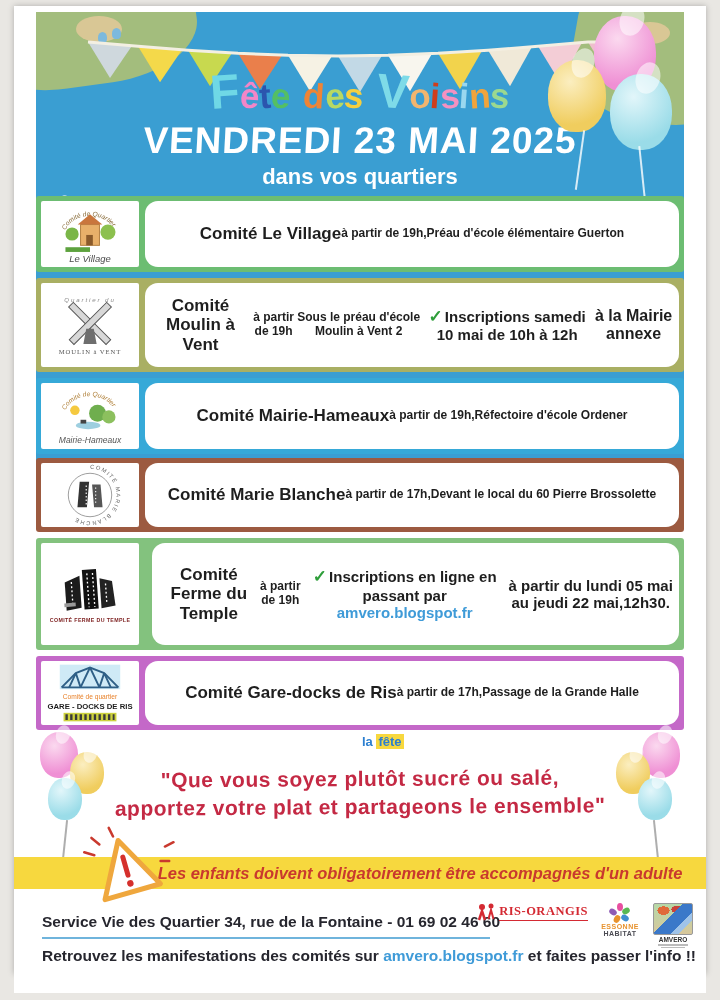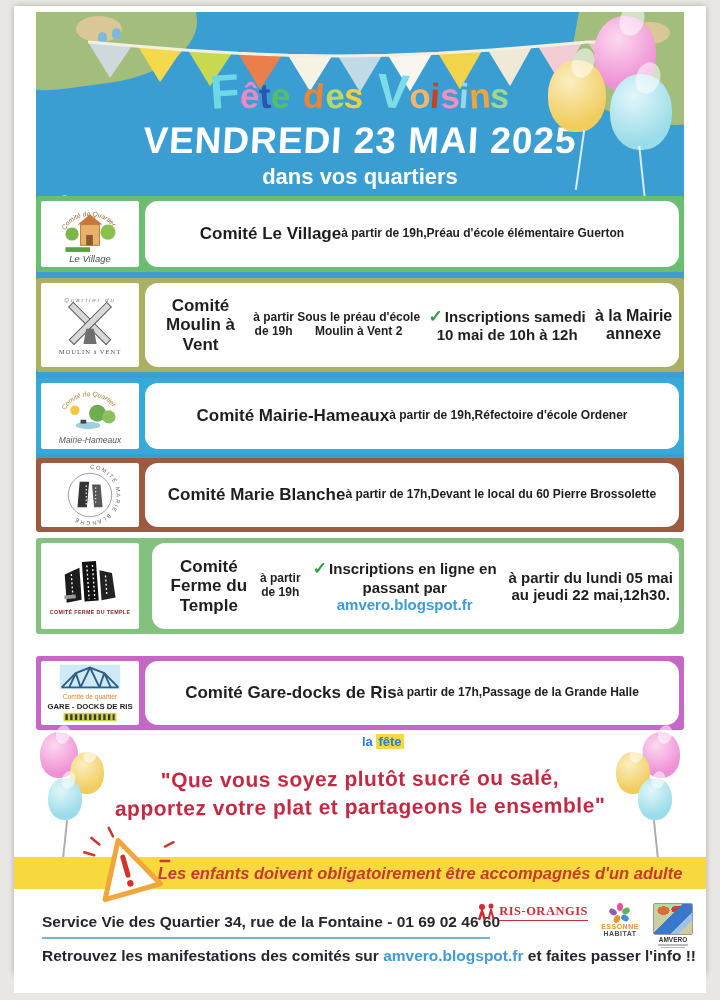--- a/index.html
+++ b/index.html
@@ -207,21 +207,21 @@
           </g>
         </svg>
       </div>
       <div class="info-box">
         <div class="c-name">Comité Marie Blanche</div>
         <div class="c-line">à partir de 17h,</div>
         <div class="c-line">Devant le local du 60 Pierre Brossolette</div>
       </div>
     </div>
 
-    <div class="row" style="top: 526px; height: 96px; background: rgb(131, 194, 126); gap: 13px;">
+    <div class="row" style="top: 526px; height: 112px; background: rgb(131, 194, 126); gap: 13px;">
       <div class="logo-card">
         <svg viewBox="0 0 80 72" width="88" height="68">
           <g transform="rotate(-4 40 34)">
             <polygon points="14,22 30,16 30,50 14,52" fill="#1c1c1c"></polygon>
             <rect x="33" y="10" width="15" height="42" fill="#111"></rect>
             <polygon points="51,20 64,24 66,50 51,52" fill="#222"></polygon>
             <line x1="21" y1="22" x2="21" y2="48" stroke="#fff" stroke-width="1.4" stroke-dasharray="2 2.4"></line>
             <line x1="38" y1="14" x2="38" y2="50" stroke="#fff" stroke-width="1.4" stroke-dasharray="2 2.4"></line>
             <line x1="44" y1="14" x2="44" y2="50" stroke="#fff" stroke-width="1.4" stroke-dasharray="2 2.4"></line>
             <line x1="57" y1="26" x2="57" y2="48" stroke="#fff" stroke-width="1.4" stroke-dasharray="2 2.4"></line>

